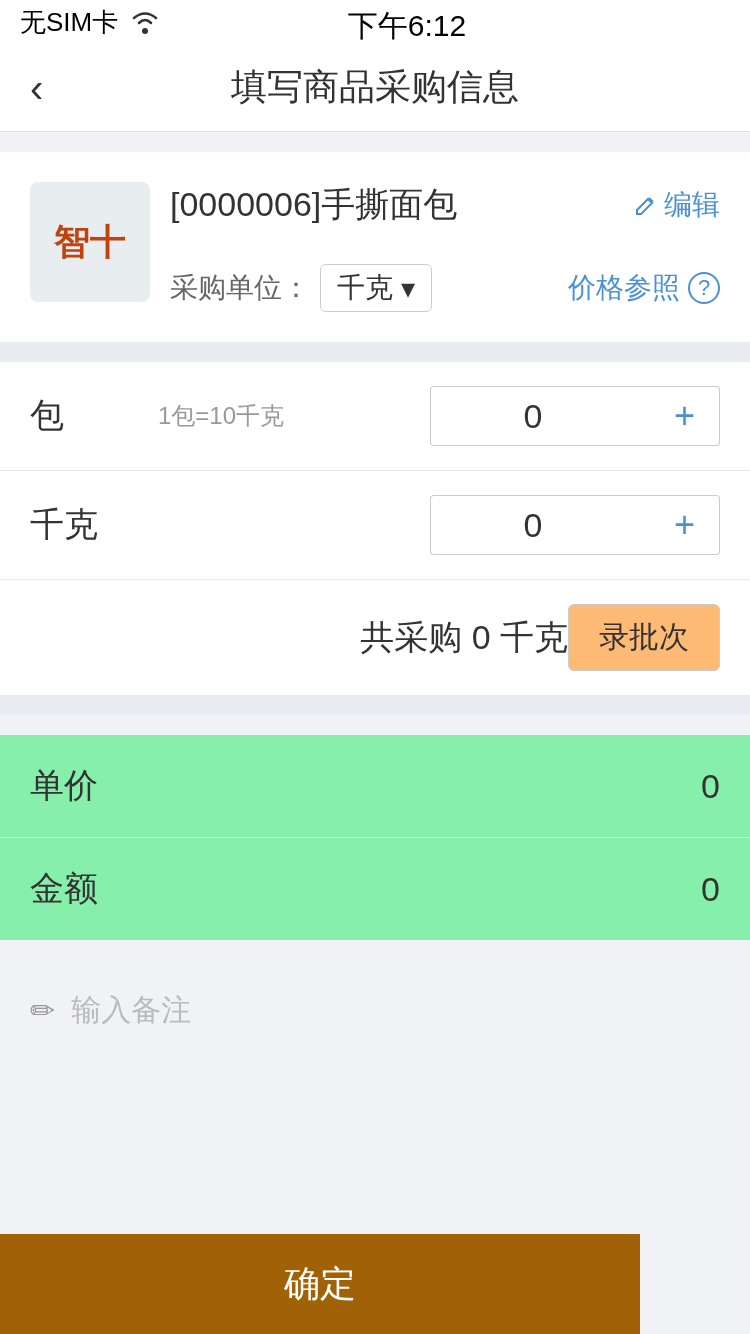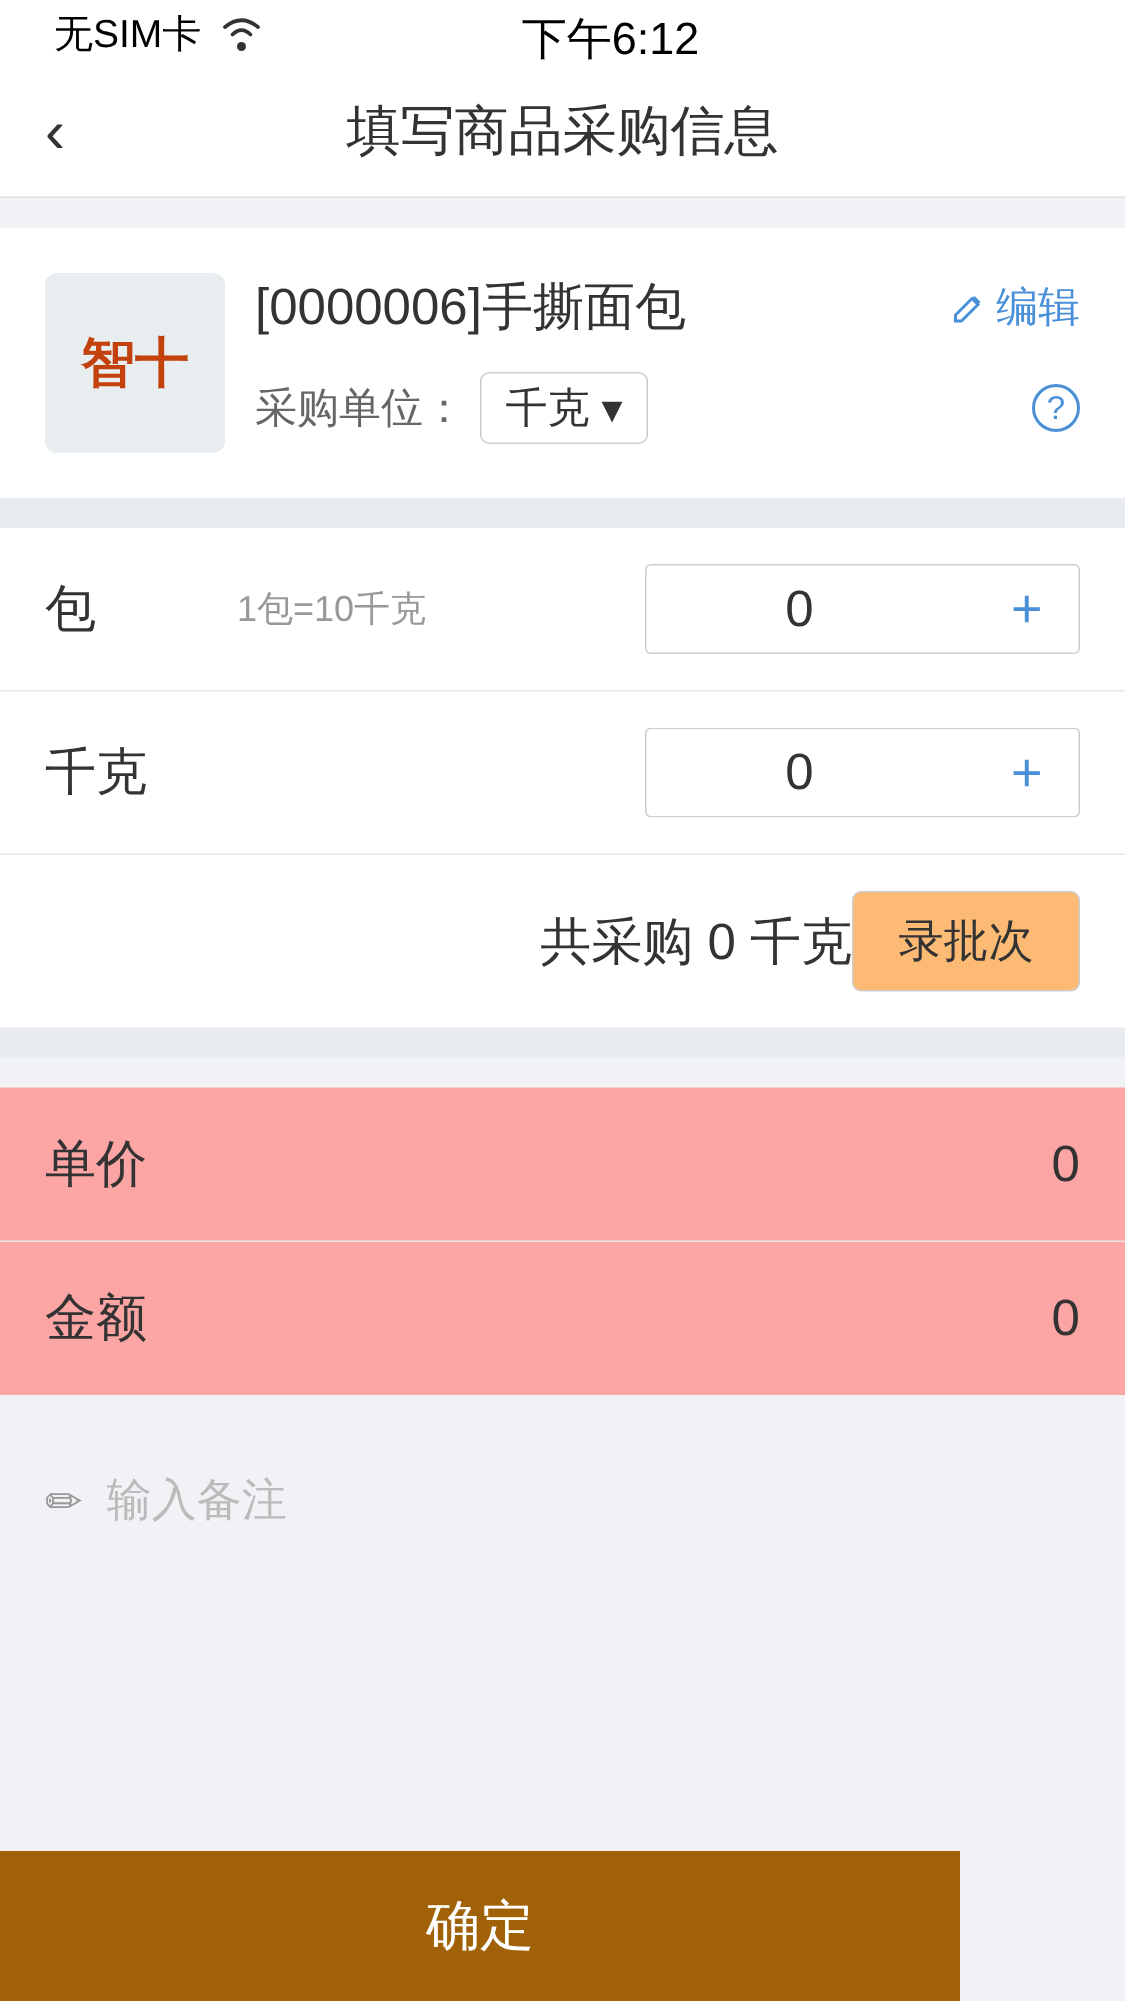--- a/index.html
+++ b/index.html
@@ -15,21 +15,21 @@
     }
 
     
     .status-bar {
       width: 750px;
       height: 44px;
       background: #fff;
       display: flex;
       align-items: center;
       justify-content: space-between;
-      padding: 0 36px;
+      padding: 0 20px;
       font-size: 28px;
       color: #000;
     }
     .status-left {
       display: flex;
       align-items: center;
       gap: 10px;
       font-size: 26px;
     }
     .status-center {
@@ -125,21 +125,21 @@
       color: #c2410c;
       font-weight: bold;
     }
     .product-info {
       flex: 1;
     }
     .product-name-row {
       display: flex;
       align-items: center;
       justify-content: space-between;
-      margin-bottom: 20px;
+      margin-bottom: 36px;
     }
     .product-name {
       font-size: 34px;
       color: #333;
       font-weight: 500;
     }
     .edit-btn {
       font-size: 28px;
       color: #4a90d9;
       display: flex;
@@ -256,21 +256,21 @@
       border-radius: 6px;
       padding: 12px 30px;
       font-size: 30px;
       color: #333;
       background: #fdba74;
       cursor: pointer;
     }
 
     
     .price-section {
-      background: #fca5a5;
+      background: #86efac;
       margin-top: 20px;
     }
     .price-row {
       display: flex;
       align-items: center;
       justify-content: space-between;
       padding: 28px 30px;
       border-bottom: 1px solid #e8e8e8;
     }
     .price-row:last-child {
@@ -364,20 +364,21 @@
     </div>
     <div class="unit-row">
       <div style="display:flex;align-items:center;">
         <span class="unit-label">采购单位：</span>
         <div class="unit-select">
           <span>千克</span>
           <span>▾</span>
         </div>
       </div>
       <div class="price-ref">
+        <span>价格参照</span>
         <span style="width:32px;height:32px;border:2px solid #4a90d9;border-radius:50%;display:inline-flex;align-items:center;justify-content:center;font-size:22px;">?</span>
       </div>
     </div>
   </div>
 </div>
 
 <div class="section-divider"></div>
 
 <div class="input-section">
   <div class="input-row">

